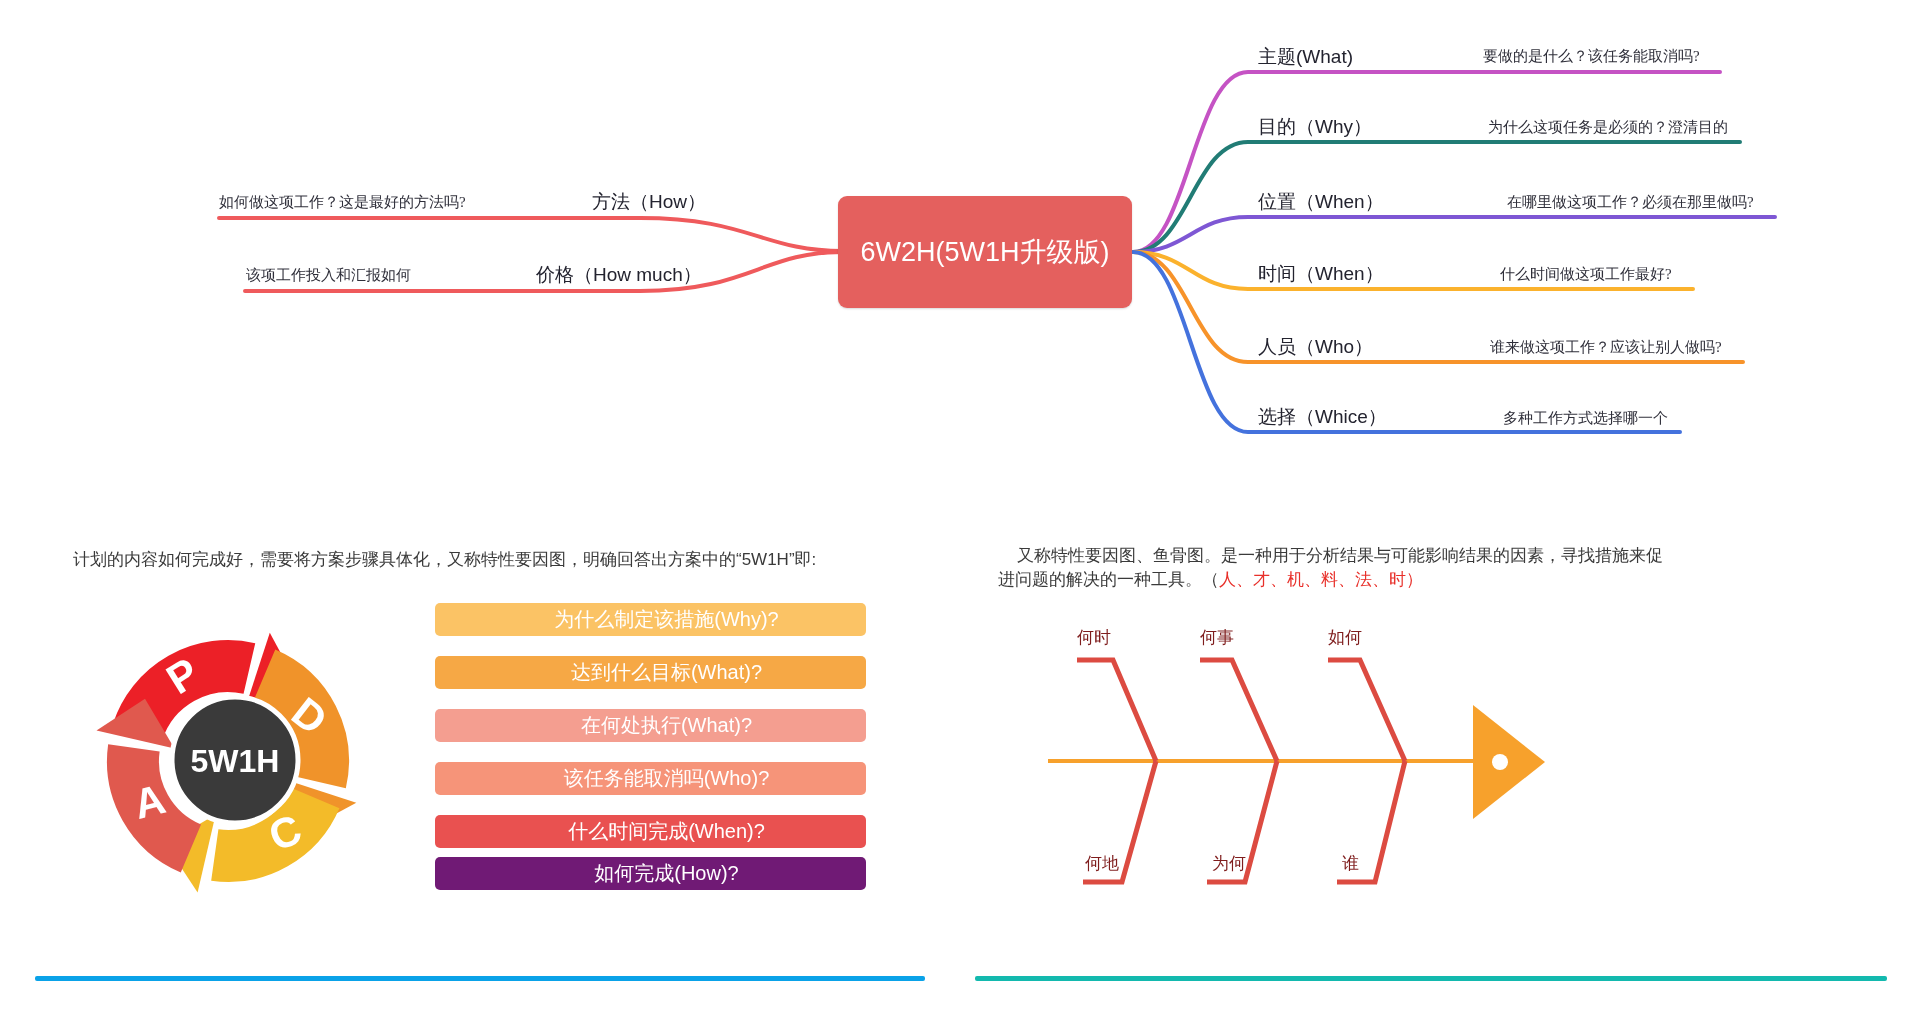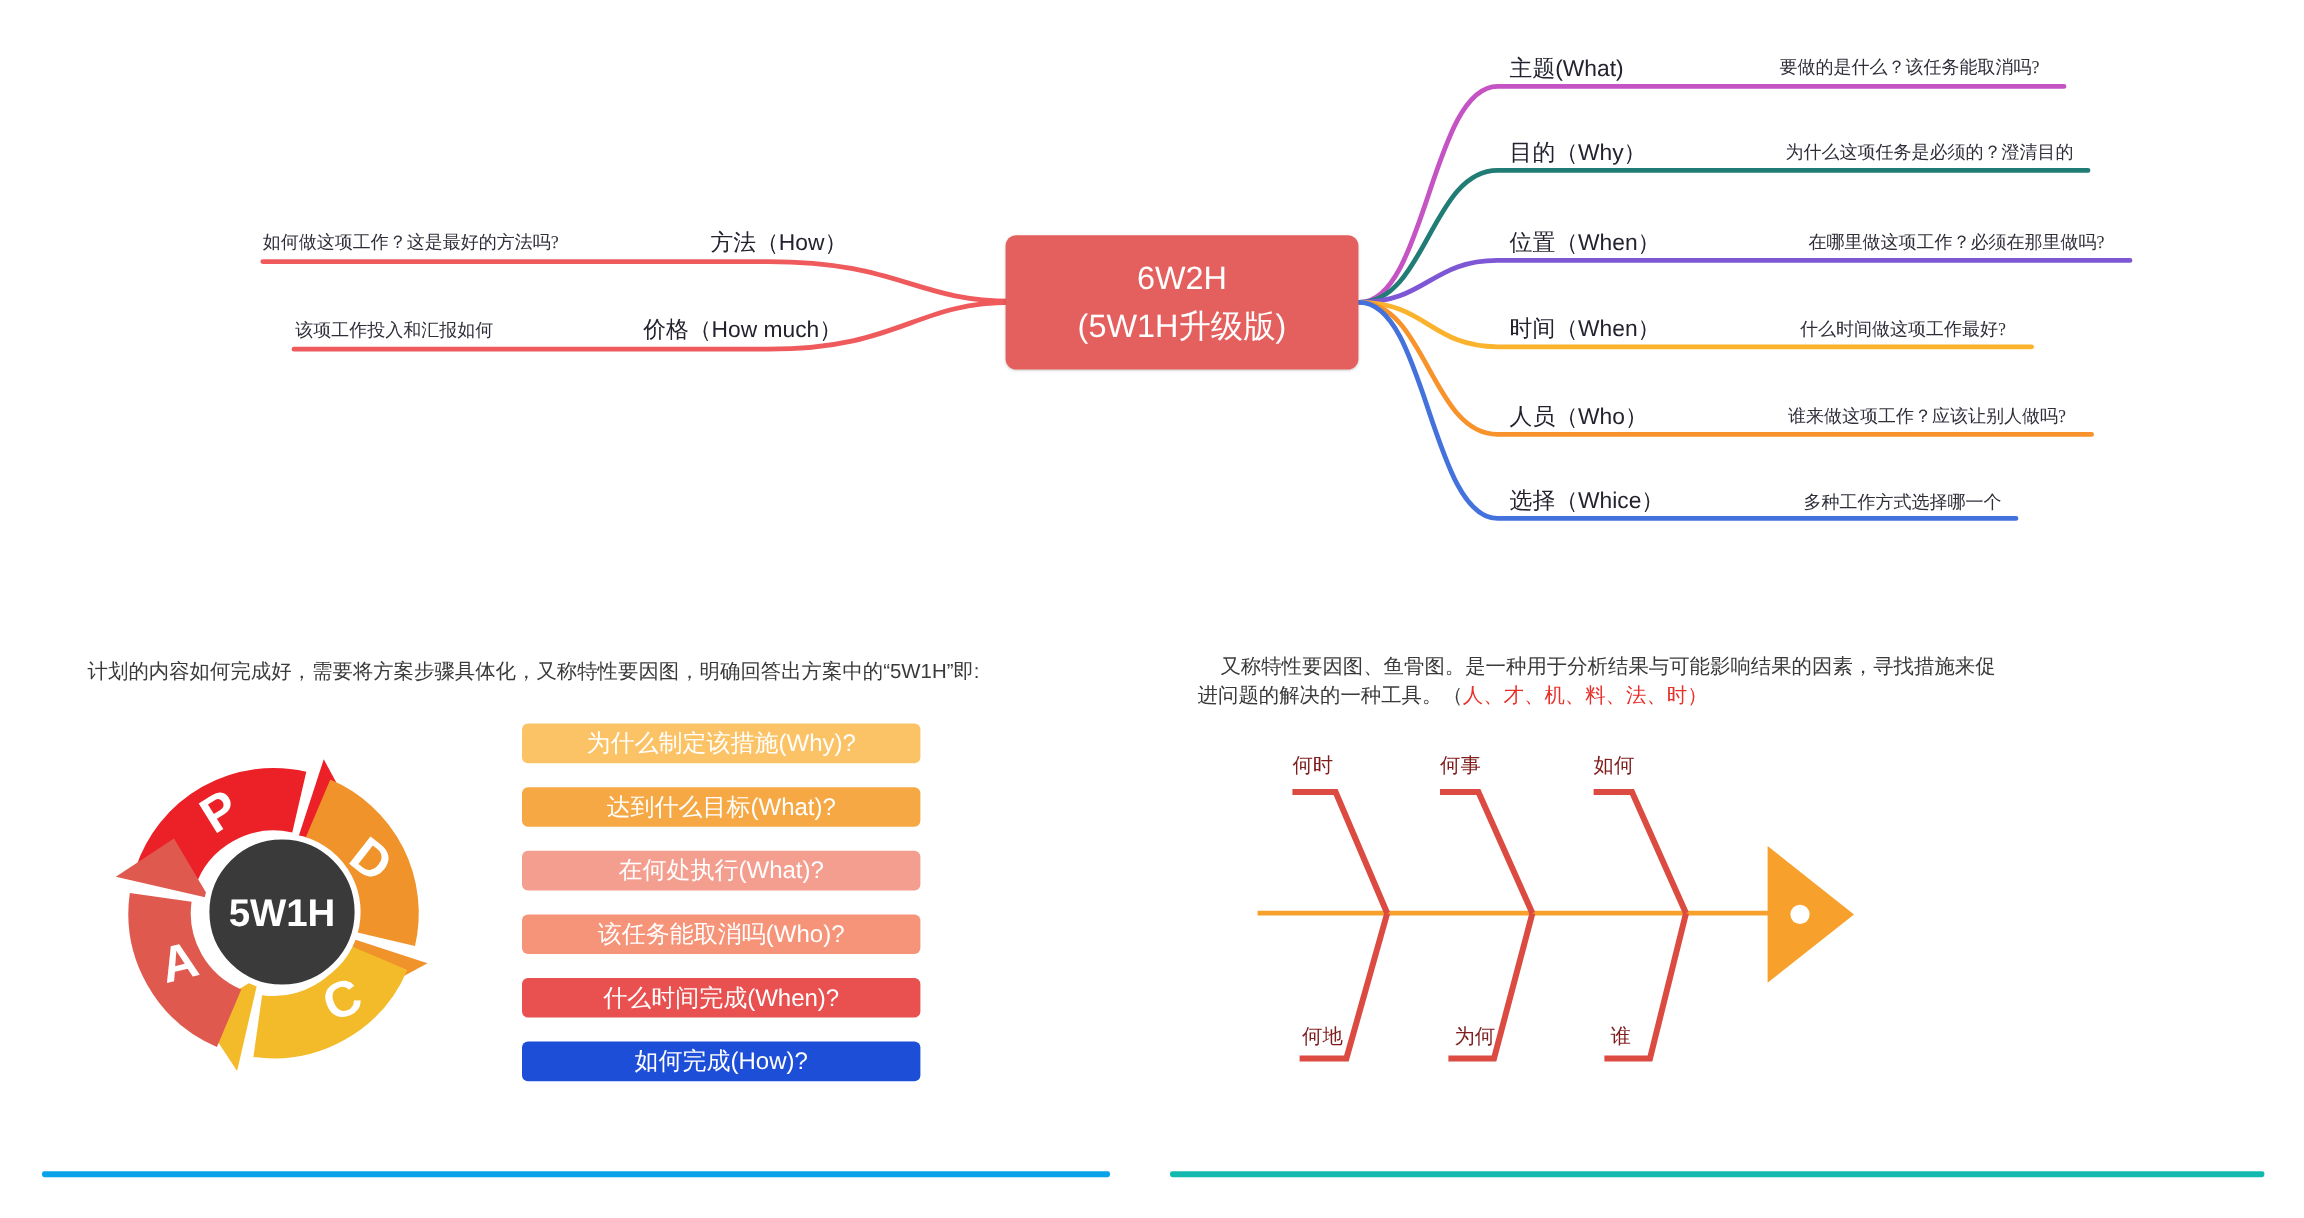--- a/index.html
+++ b/index.html
@@ -8,30 +8,31 @@
     font-family:"Liberation Sans","DejaVu Sans",sans-serif;
     overflow:hidden;color:#2f2f3a;
   }
   .abs{position:absolute;}
   svg{position:absolute;overflow:visible;}
   
   .branch-label{font-size:19px;color:#23232f;white-space:nowrap;}
   .branch-desc{font-size:15px;color:#2f2f3a;white-space:nowrap;font-family:Liberation Serif, serif;}
   .center-node{
     left:838px;top:196px;width:294px;height:112px;background:#e4605e;border-radius:9px;
-    color:#ffffff;display:flex;flex-direction:column;align-items:center;justify-content:center;
+    color:#ffffff;display:flex;flex-direction:row;align-items:center;justify-content:center;
     font-size:27px;line-height:40px;box-shadow:0 1px 2px rgba(0,0,0,.15);
   }
   
   .para{font-size:17px;color:#3a3a3a;white-space:nowrap;}
   .bars{left:435px;top:603px;width:380px;}
   .bar{
-    position:absolute;left:0;width:332px;height:33px;border-radius:5px;
+    position:absolute;left:0;width:399px;height:33px;border-radius:5px;
     color:#ffffff;font-size:20px;display:flex;align-items:center;justify-content:center;
     white-space:nowrap;
+    padding-left:32px;
   }
   
   .fb-label{font-size:17px;color:#7f1d1d;white-space:nowrap;}
   
   .divider{height:5px;border-radius:2px;}
 </style>
 </head>
 <body>
 
 <svg style="left:0;top:0" width="1920" height="470" viewBox="0 0 1920 470">
@@ -91,21 +92,21 @@
   <circle cx="235" cy="760" r="63" fill="#3a3a3a" stroke="#ffffff" stroke-width="5"></circle>
   <text x="235" y="772" fill="#ffffff" font-size="32" font-weight="bold" text-anchor="middle">5W1H</text>
 </svg>
 
 <div class="abs bars">
   <div class="bar" style="top:0;background:#fbc365">为什么制定该措施(Why)?</div>
   <div class="bar" style="top:53px;background:#f6a845">达到什么目标(What)?</div>
   <div class="bar" style="top:106px;background:#f49e90">在何处执行(What)?</div>
   <div class="bar" style="top:159px;background:#f69479">该任务能取消吗(Who)?</div>
   <div class="bar" style="top:212px;background:#e95150">什么时间完成(When)?</div>
-  <div class="bar" style="top:265px;background:#1d4ed8">如何完成(How)?</div>
+  <div class="bar" style="top:254px;background:#701a75">如何完成(How)?</div>
 </div>
 
 <div class="abs para" style="left:1017px;top:544px">又称特性要因图、鱼骨图。是一种用于分析结果与可能影响结果的因素，寻找措施来促</div>
 <div class="abs para" style="left:998px;top:568px">
   <span>进问题的解决的一种工具。（</span><span style="color:#e8302a">人、才、机、料、法、时）</span>
 </div>
 
 <svg style="left:1030px;top:600px" width="530" height="300" viewBox="1030 600 530 300">
 
   <line x1="1048" y1="761" x2="1480" y2="761" stroke="#f7a12c" stroke-width="4"></line>

